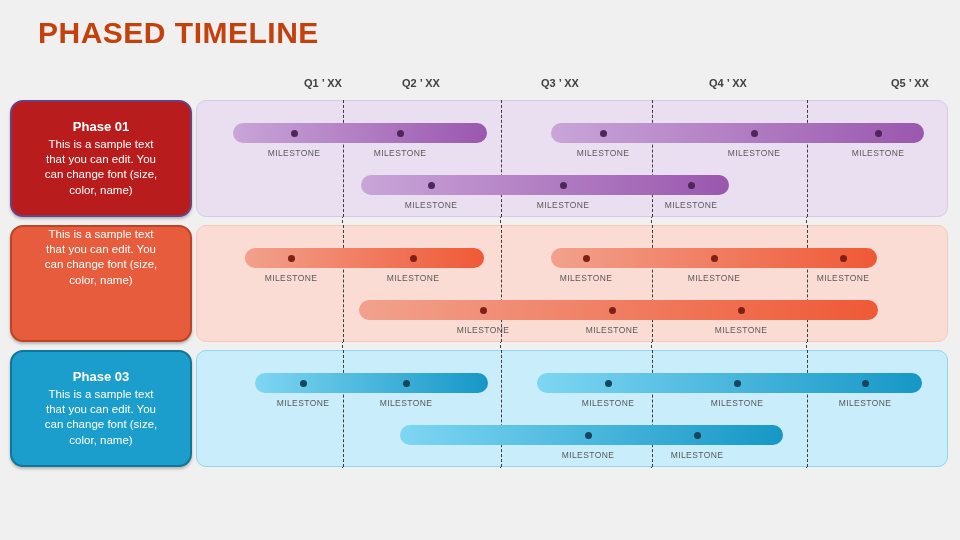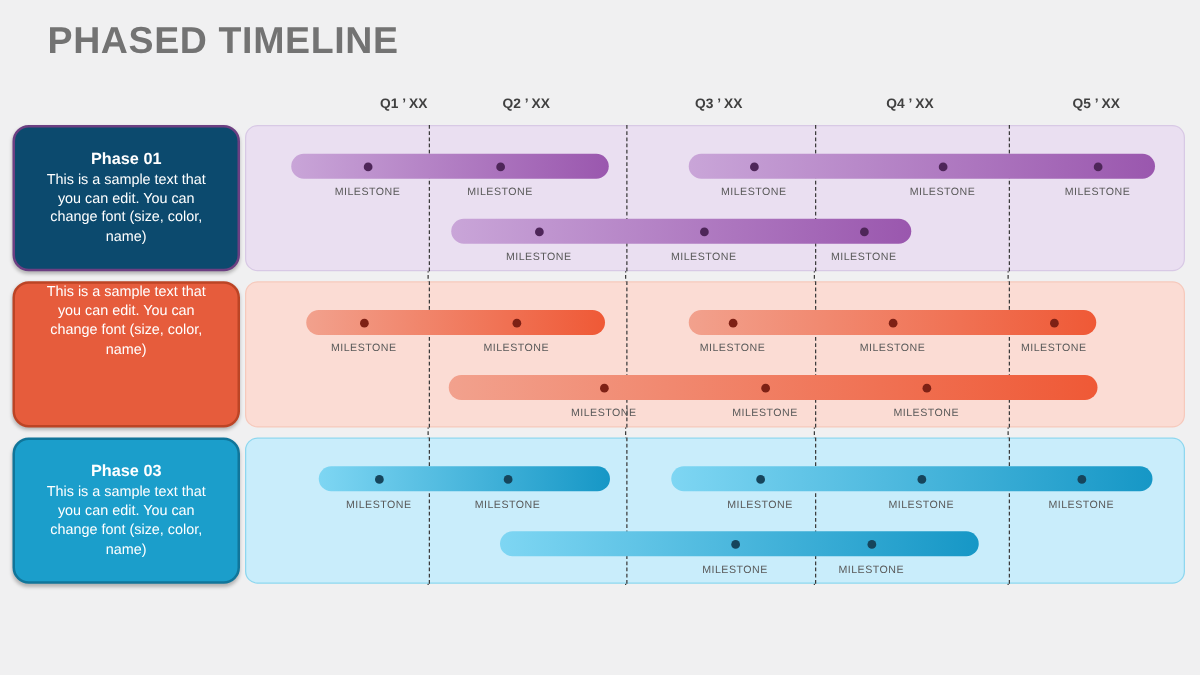--- a/index.html
+++ b/index.html
@@ -26,54 +26,54 @@
     border-left: 1px dashed #3C3C3C;
   }
   .gridline.full { top: 100px; height: 368px; }
   .card {
     position: absolute; left: 10px; width: 182px; height: 117px;
     border-radius: 13px; border: 2px solid transparent;
     box-sizing: border-box; color: #ffffff; text-align: center;
     box-shadow: 0 2px 3px rgba(0,0,0,0.25);
   }
   .card-title { font-size: 13px; font-weight: bold; margin-top: 17px; margin-bottom: 3px; }
-  .card-desc  { font-size: 11.5px; line-height: 1.32; padding: 0 16px; }
+  .card-desc  { font-size: 11.5px; line-height: 1.32; padding: 0 27px; }
   .panel {
     position: absolute; left: 196px; width: 752px; height: 117px;
     border-radius: 10px; border: 1px solid transparent; box-sizing: border-box;
   }
   .panel .gridline { top: -1px; height: 117px; }
   .bar { position: absolute; height: 20px; border-radius: 10px; }
   .dot { position: absolute; width: 7px; height: 7px; border-radius: 50%; }
   .ms-label {
     position: absolute; transform: translateX(-50%);
     font-size: 8.5px; color: #595959; letter-spacing: 0.4px; white-space: nowrap;
   }
 </style>
 </head>
 <body style="background: rgb(240, 240, 241);">
 
 <div class="slide">
-  <h1 class="slide-title" style="color: #737373;">PHASED TIMELINE</h1>
+  <h1 class="slide-title" style="color: #c2410c;">PHASED TIMELINE</h1>
 
   <div>
       <div class="qhdr" style="left: 279px; margin-left: 44px;">Q1 ’ XX</div>
       <div class="qhdr" style="left: 421px;">Q2 ’ XX</div>
-      <div class="qhdr" style="left: 575px;">Q3 ’ XX</div>
+      <div class="qhdr" style="left: 560px;">Q3 ’ XX</div>
       <div class="qhdr" style="left: 728px;">Q4 ’ XX</div>
-      <div class="qhdr" style="left: 877px;">Q5 ’ XX</div>
+      <div class="qhdr" style="left: 910px;">Q5 ’ XX</div>
     </div>
   <div>
       <div class="gridline full" style="left: 342px;"></div>
       <div class="gridline full" style="left: 500px;"></div>
       <div class="gridline full" style="left: 651px;"></div>
       <div class="gridline full" style="left: 806px;"></div>
     </div>
 
-  <div class="card" style="top: 100px; background: #0c4a6e; border-color: rgb(108, 63, 130);">
+  <div class="card" style="top: 100px; background: #b91c1c; border-color: rgb(108, 63, 130);">
     <div class="card-title">Phase 01</div>
     <div class="card-desc">This is a sample text that you can edit. You can change font (size, color, name)</div>
   </div>
   <div class="card" style="top: 225px; background: rgb(230, 92, 60); border-color: rgb(188, 68, 37);">
     <div class="card-desc">This is a sample text that you can edit. You can change font (size, color, name)</div>
   </div>
   <div class="card" style="top: 350px; background: rgb(27, 158, 203); border-color: rgb(16, 117, 154); border-radius: 13px;">
     <div class="card-title">Phase 03</div>
     <div class="card-desc">This is a sample text that you can edit. You can change font (size, color, name)</div>
   </div>

